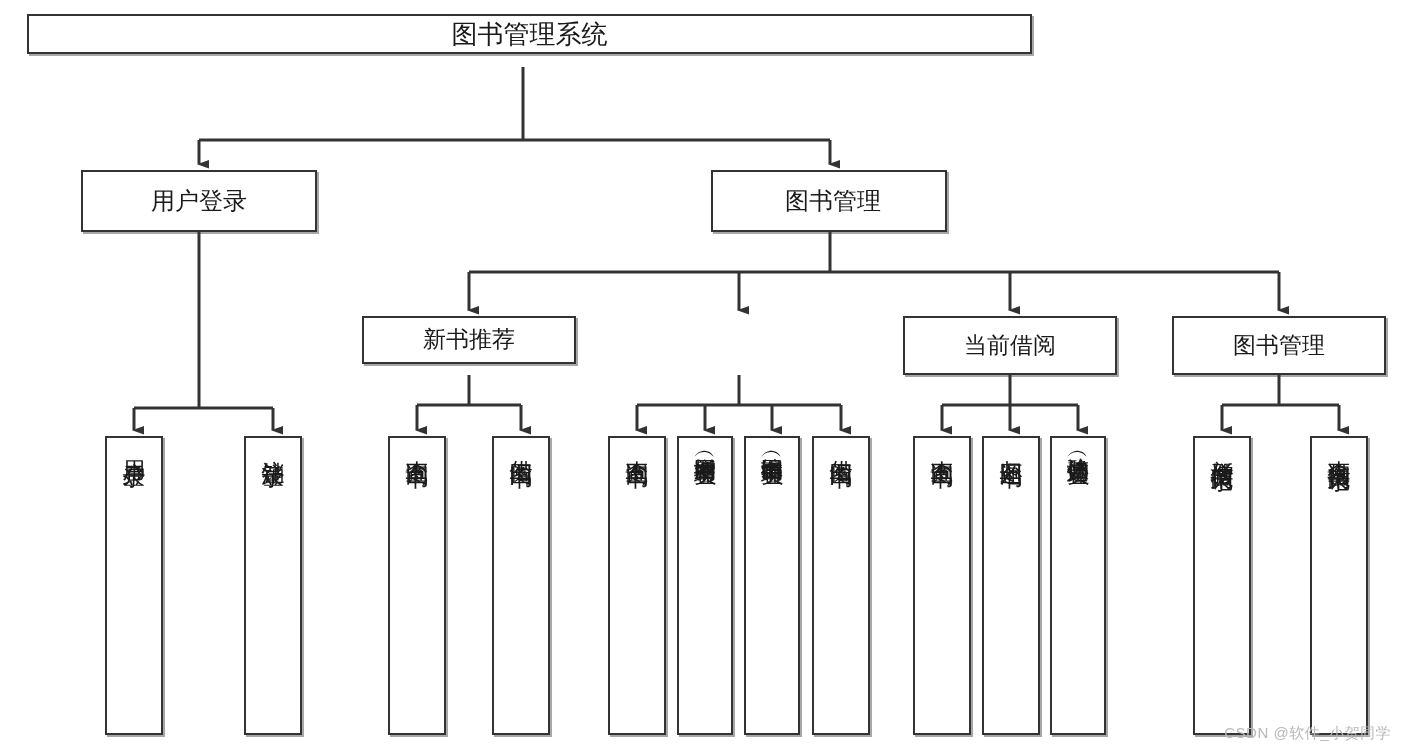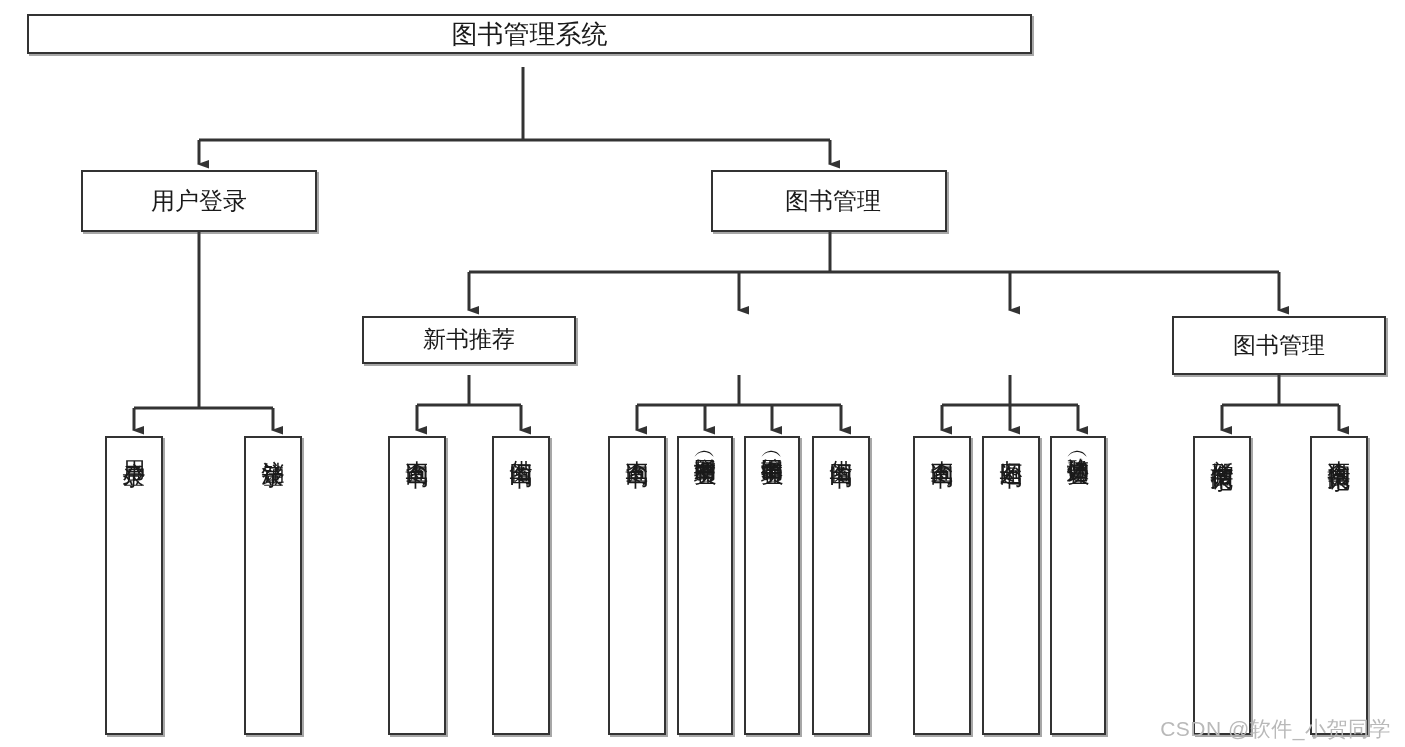--- a/index.html
+++ b/index.html
@@ -61,21 +61,21 @@
   .node.lvl2 .label { font-size: 24px; }
   .node.lvl3 .label { font-size: 23px; }
   .node.vert .label { font-size: 23px; }
   .node.vert.tall { padding-top: 2px; }
   .node.vert.tall .label { font-size: 22px; letter-spacing: 1px; }
 
   #watermark {
     position: absolute;
     right: 14px;
     bottom: 4px;
-    font-size: 21px;
+    font-size: 15px;
     color: #b9b9b9;
     letter-spacing: 0.5px;
     white-space: nowrap;
     user-select: none;
   }
 </style>
 </head>
 <body>
 
 <div id="canvas">
@@ -137,20 +137,23 @@
   <div class="node horiz lvl2" style="left:81px; top:170px; width:236px; height:62px;">
     <span class="label">用户登录</span>
   </div>
   <div class="node horiz lvl2" style="left:711px; top:170px; width:236px; height:62px;padding-left:8px;">
     <span class="label">图书管理</span>
   </div>
 
   <div class="node horiz lvl3" style="left:362px; top:316px; width:214px; height:48px;">
     <span class="label">新书推荐</span>
   </div>
+  <div class="node horiz lvl3" style="left:903px; top:316px; width:214px; height:59px;">
+    <span class="label">当前借阅</span>
+  </div>
   <div class="node horiz lvl3" style="left:1172px; top:316px; width:214px; height:59px;">
     <span class="label">图书管理</span>
   </div>
 
   <div class="node vert" style="left:105px; top:436px; width:58px; height:299px;">
     <span class="label">用户登录</span>
   </div>
   <div class="node vert" style="left:244px; top:436px; width:58px; height:299px;">
     <span class="label">注销登录</span>
   </div>

